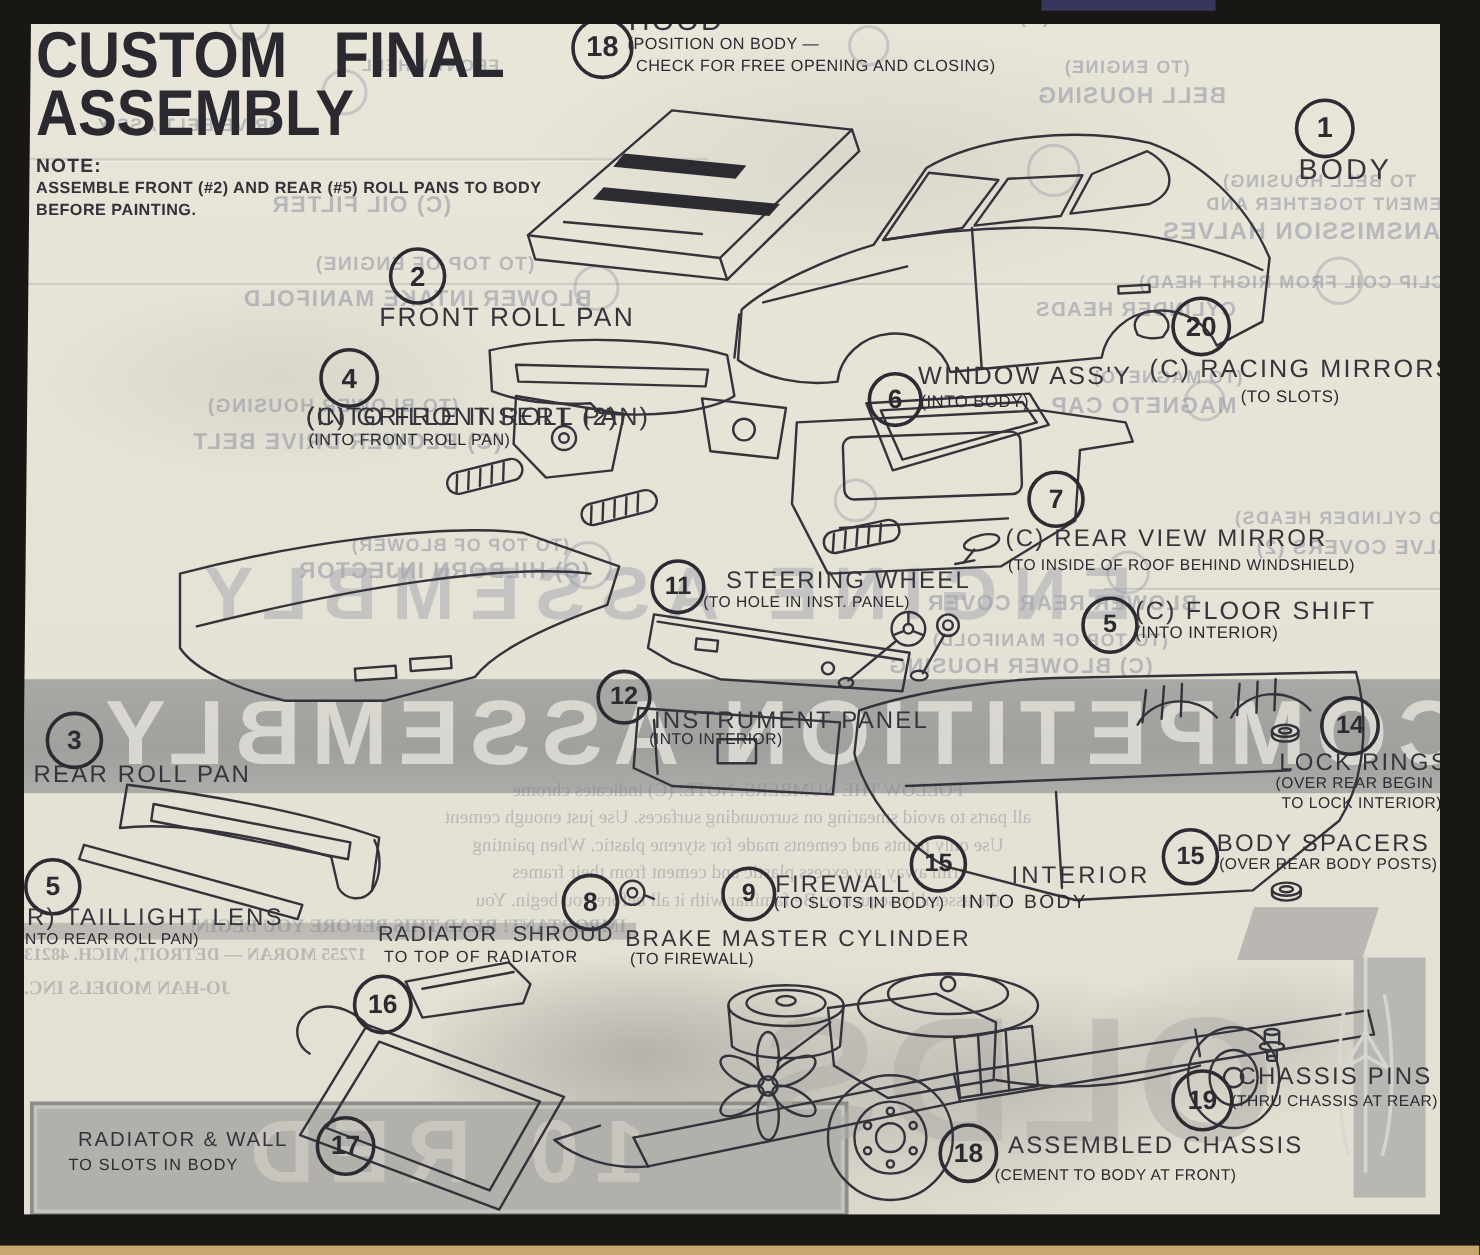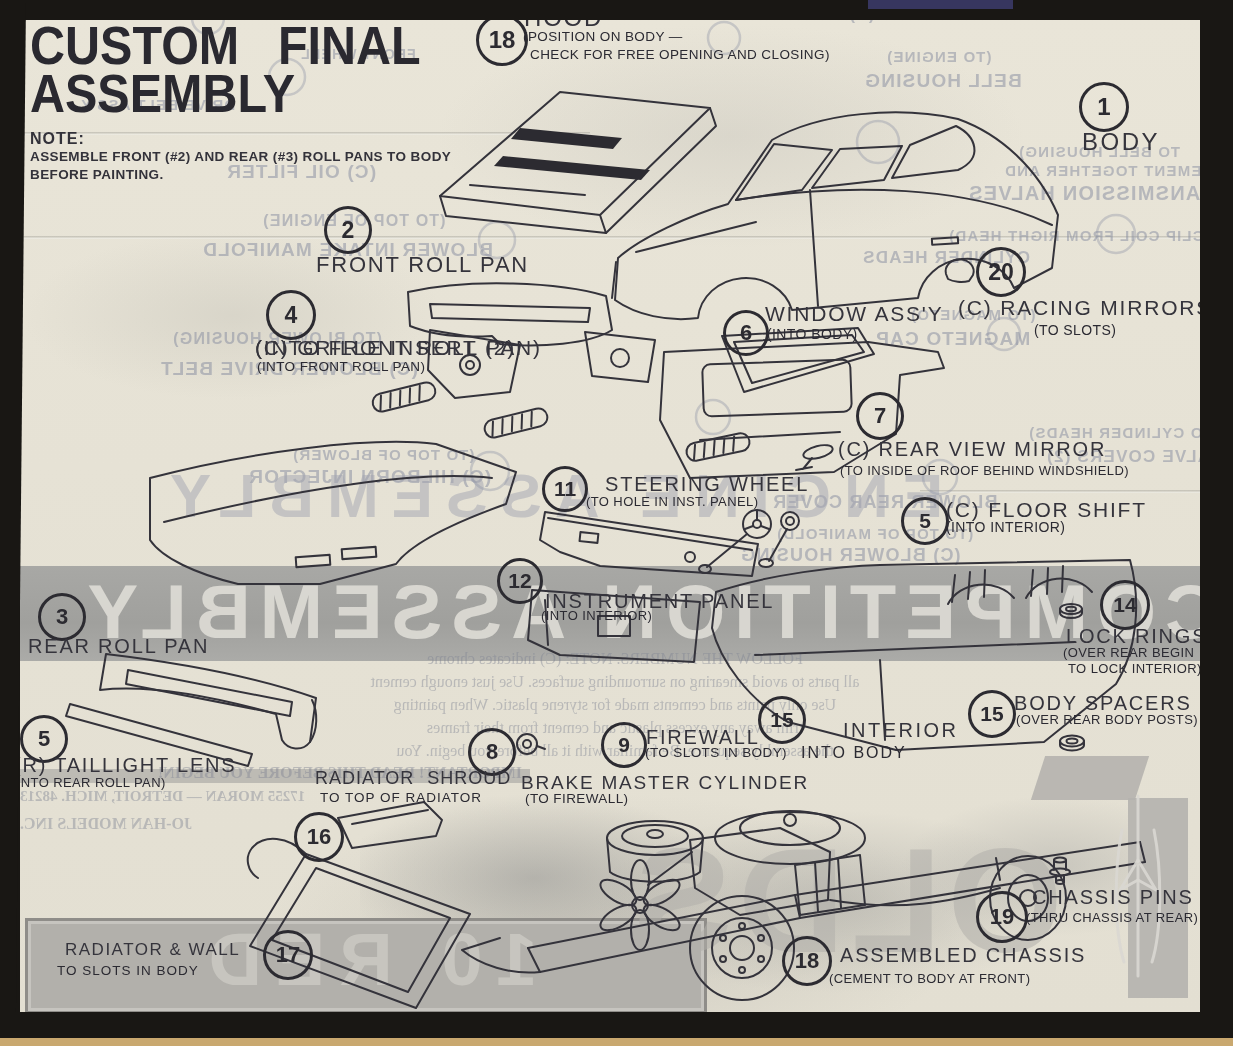--- a/index.html
+++ b/index.html
@@ -344,21 +344,21 @@
         <path class="emb" d="M1138,796 V976"></path>
         <path class="emb" d="M1138,860 L1120,890 L1138,880 L1156,890 Z"></path>
         <path class="emb" d="M1122,830 C1114,870 1114,930 1124,962 M1154,830 C1162,870 1162,930 1152,962"></path>
       </g>
     </svg>
 
     <div id="titleBlock" style="left:10px;top:4px;">
       <div class="t">CUSTOM FINAL</div>
       <div class="t">ASSEMBLY</div>
       <div id="noteLabel">NOTE:</div>
-      <div class="noteLine">ASSEMBLE FRONT (#2) AND REAR (#3) ROLL PANS TO BODY</div>
+      <div class="noteLine">ASSEMBLE FRONT (#2) AND REAR (#5) ROLL PANS TO BODY</div>
       <div class="noteLine">BEFORE PAINTING.</div>
     </div>
 
     <div class="num" style="left:456px;top:-2px;width:46px;height:46px;font-size:24px;">18</div>
     <div class="lbl" style="left:504px;top:-12px;font-size:24px;">HOOD</div>
     <div class="sub" style="left:503px;top:13px;font-size:13.5px;">(POSITION ON BODY —</div>
     <div class="sub" style="left:510px;top:31px;font-size:13.5px;">CHECK FOR FREE OPENING AND CLOSING)</div>
 
     <div class="num" style="left:1059px;top:66px;width:44px;height:44px;font-size:24px;">1</div>
     <div class="lbl" style="left:1062px;top:112px;font-size:24px;letter-spacing:2.5px;">BODY</div>

